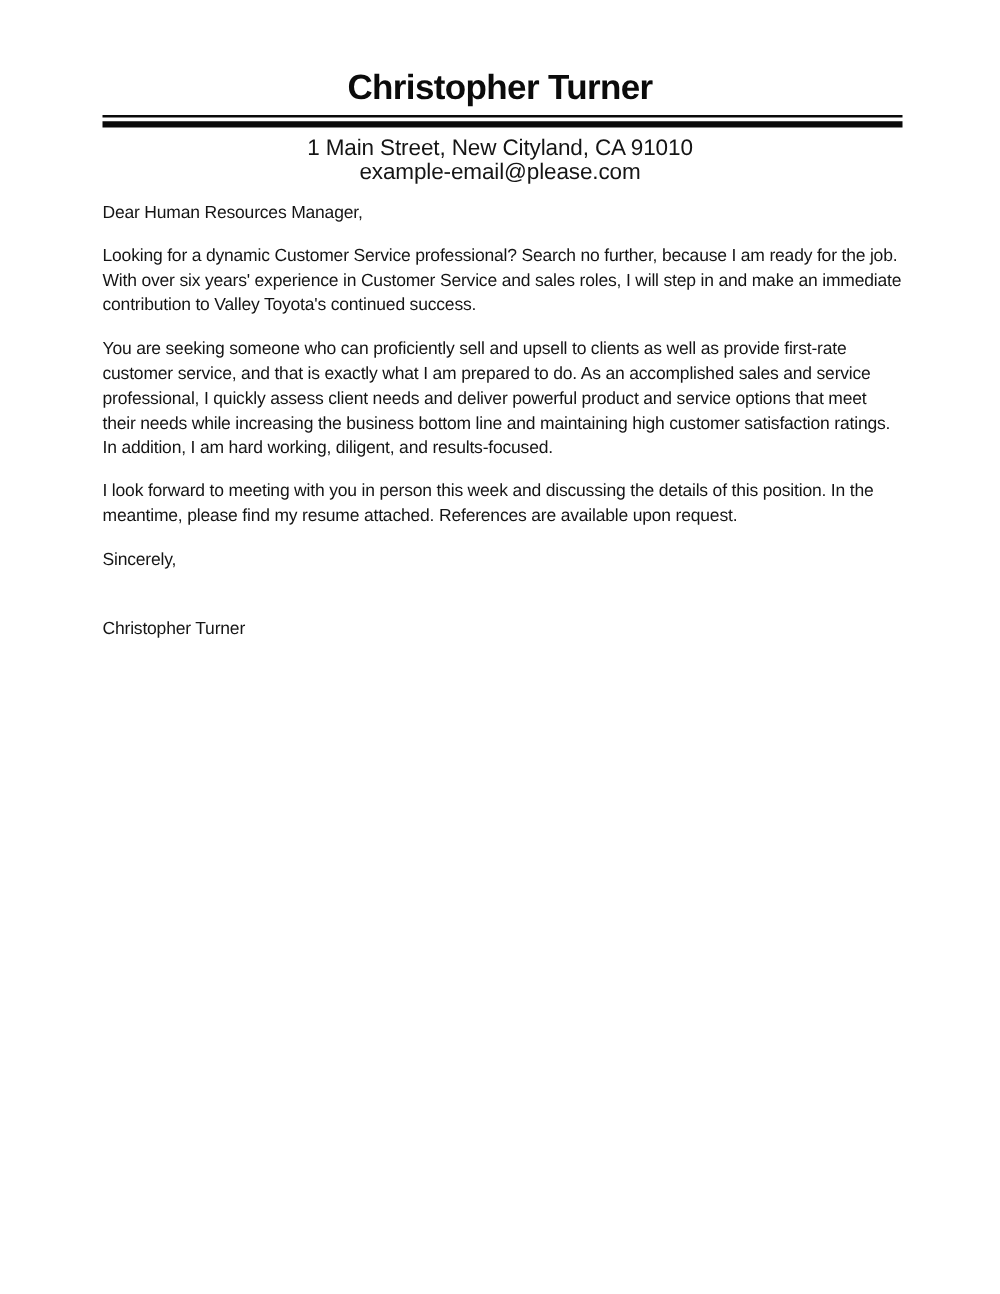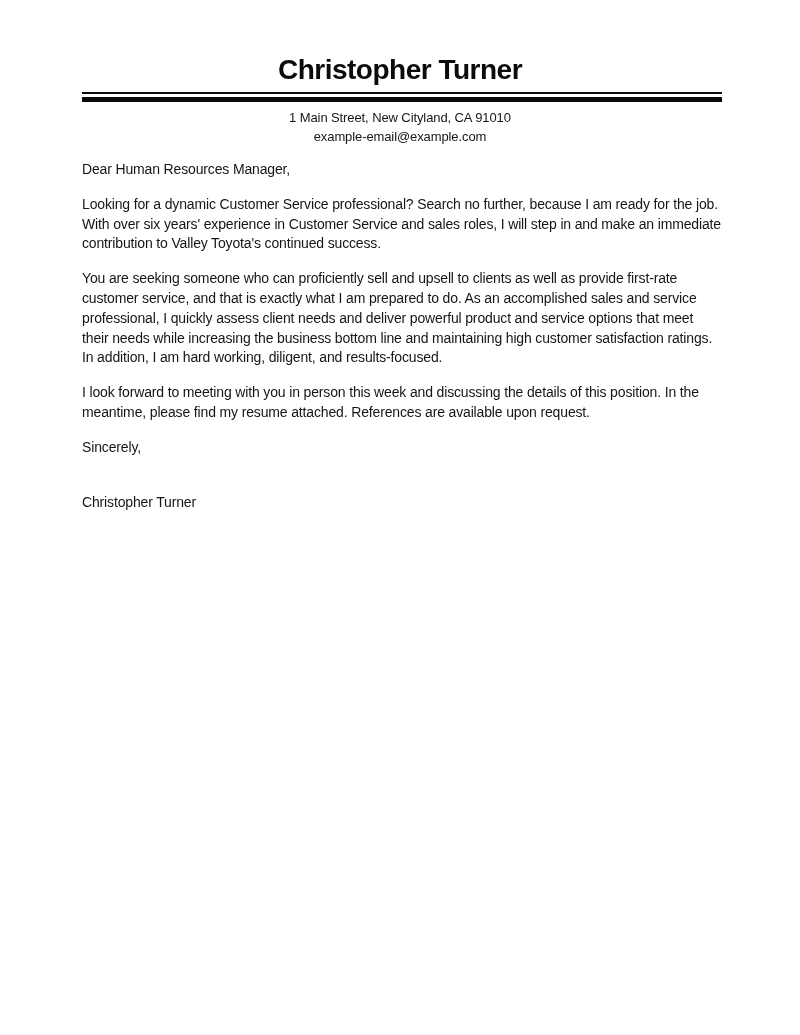--- a/index.html
+++ b/index.html
@@ -29,21 +29,21 @@
   }
   .rule {
     margin: 6px 78px 0 82px;
     height: 3px;
     border-top: 2px solid #0a0a0a;
     border-bottom: 5px solid #0a0a0a;
   }
   .contact {
     margin-top: 7px;
     text-align: center;
-    font-size: 13px;
+    font-size: 18px;
     line-height: 18.5px;
     letter-spacing: -0.1px;
   }
   .letter-body {
     margin: 14px 78px 0 82px;
     font-size: 14px;
     line-height: 19.8px;
     letter-spacing: -0.15px;
   }
   .letter-body p {
@@ -58,21 +58,21 @@
 
 <div class="page">
 
   <header>
     <h1 class="name-title">Christopher Turner</h1>
 
     <div class="rule"></div>
 
     <div class="contact">
       <div>1 Main Street, New Cityland, CA 91010</div>
-      <div>example-email@example.com</div>
+      <div>example-email@please.com</div>
     </div>
   </header>
 
   <main class="letter-body">
     <p>Dear Human Resources Manager,</p>
 
     <p>Looking for a dynamic Customer Service professional? Search no further, because I am ready for the job. With over six years' experience in Customer Service and sales roles, I will step in and make an immediate contribution to Valley Toyota's continued success.</p>
 
     <p>You are seeking someone who can proficiently sell and upsell to clients as well as provide first-rate customer service, and that is exactly what I am prepared to do. As an accomplished sales and service professional, I quickly assess client needs and deliver powerful product and service options that meet their needs while increasing the business bottom line and maintaining high customer satisfaction ratings. In addition, I am hard working, diligent, and results-focused.</p>
 

